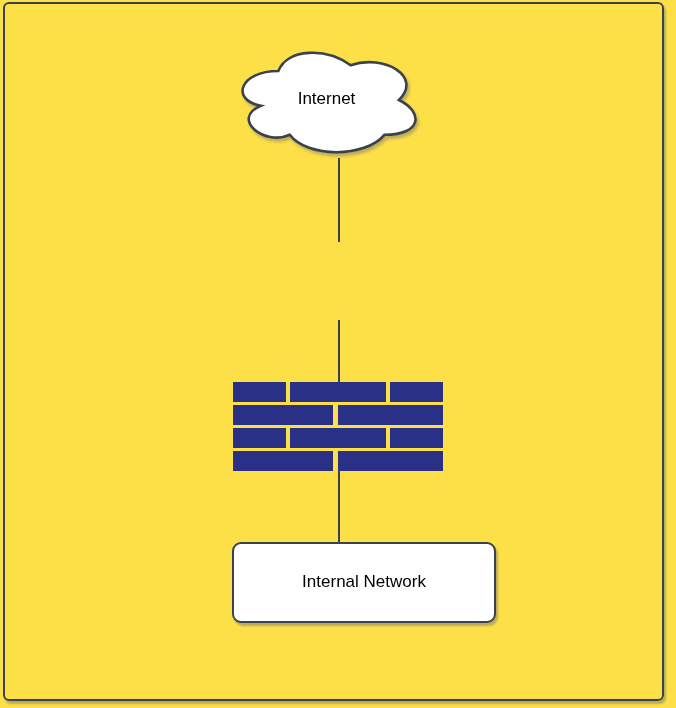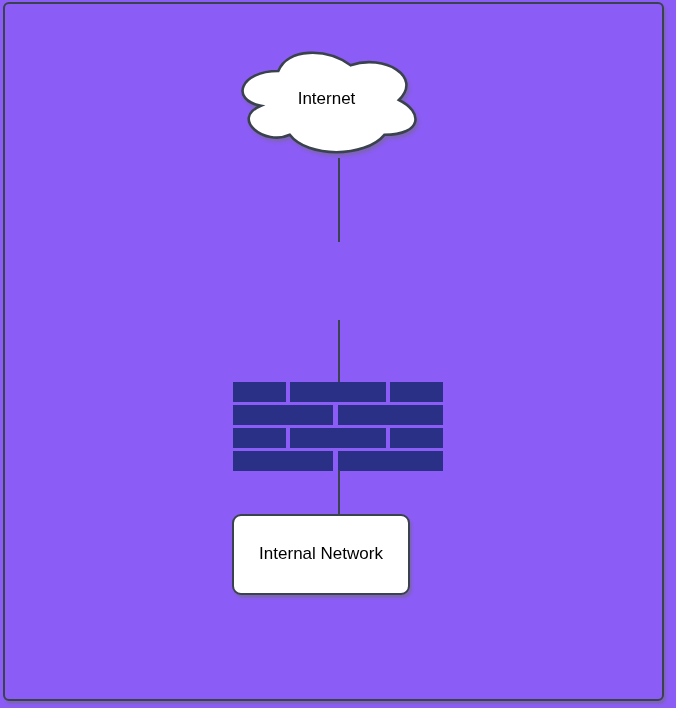--- a/index.html
+++ b/index.html
@@ -5,21 +5,21 @@
   html, body {
     margin: 0;
     padding: 0;
     background: #000000;
     font-family: "Liberation Sans", sans-serif;
   }
   .canvas {
     position: relative;
     width: 676px;
     height: 708px;
-    background: #8b5cf6;
+    background: #fde047;
     overflow: hidden;
     text-align: right;
   }
   .frame {
     position: absolute;
     left: 3px;
     top: 2px;
     width: 661px;
     height: 699px;
     border: 2px solid #3A424D;
@@ -80,22 +80,22 @@
   }
   .box-cpe {
     left: 223px;
     top: 242px;
     width: 221px;
     height: 79px;
     background: #FBF1A0;
   }
   .box-internal {
     left: 232px;
-    top: 514px;
-    width: 178px;
+    top: 542px;
+    width: 264px;
     height: 81px;
     background: #FFFFFF;
   }
   
   .firewall {
     position: absolute;
     left: 233px;
     top: 382px;
     width: 210px;
     height: 89px;

